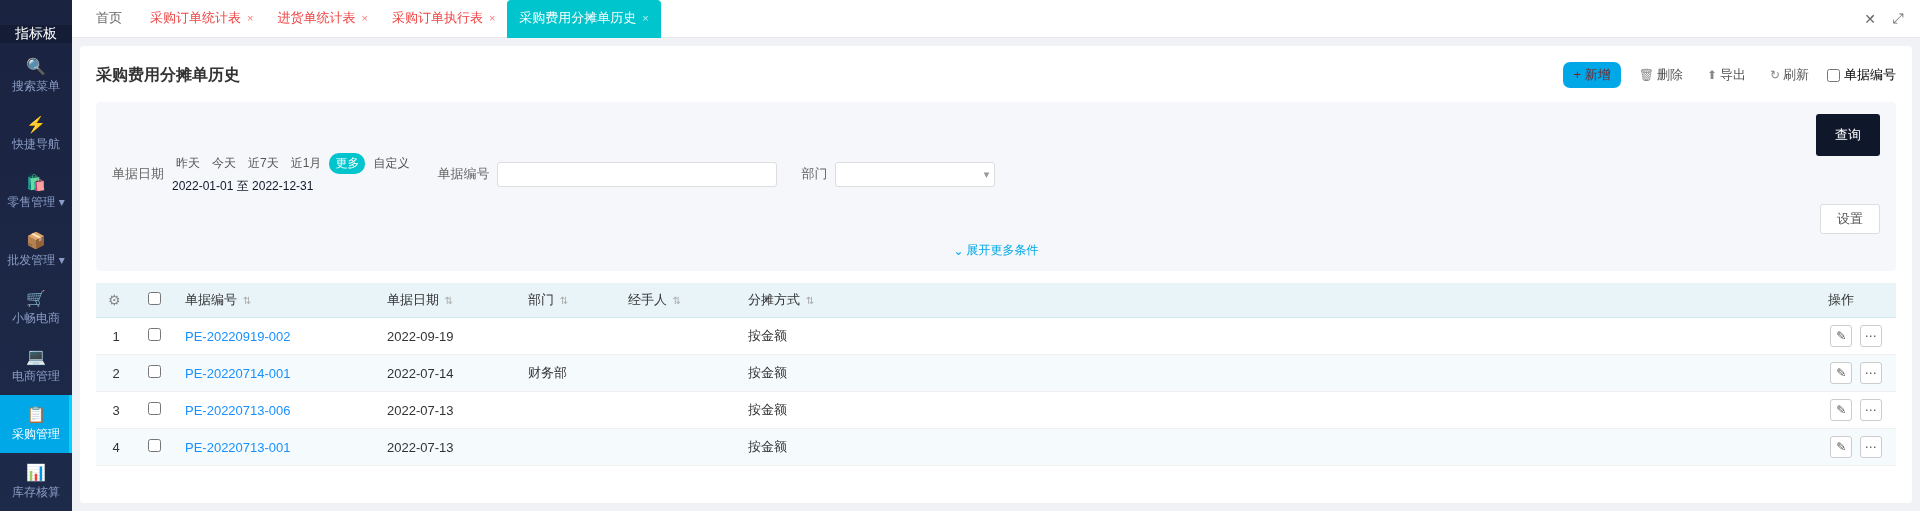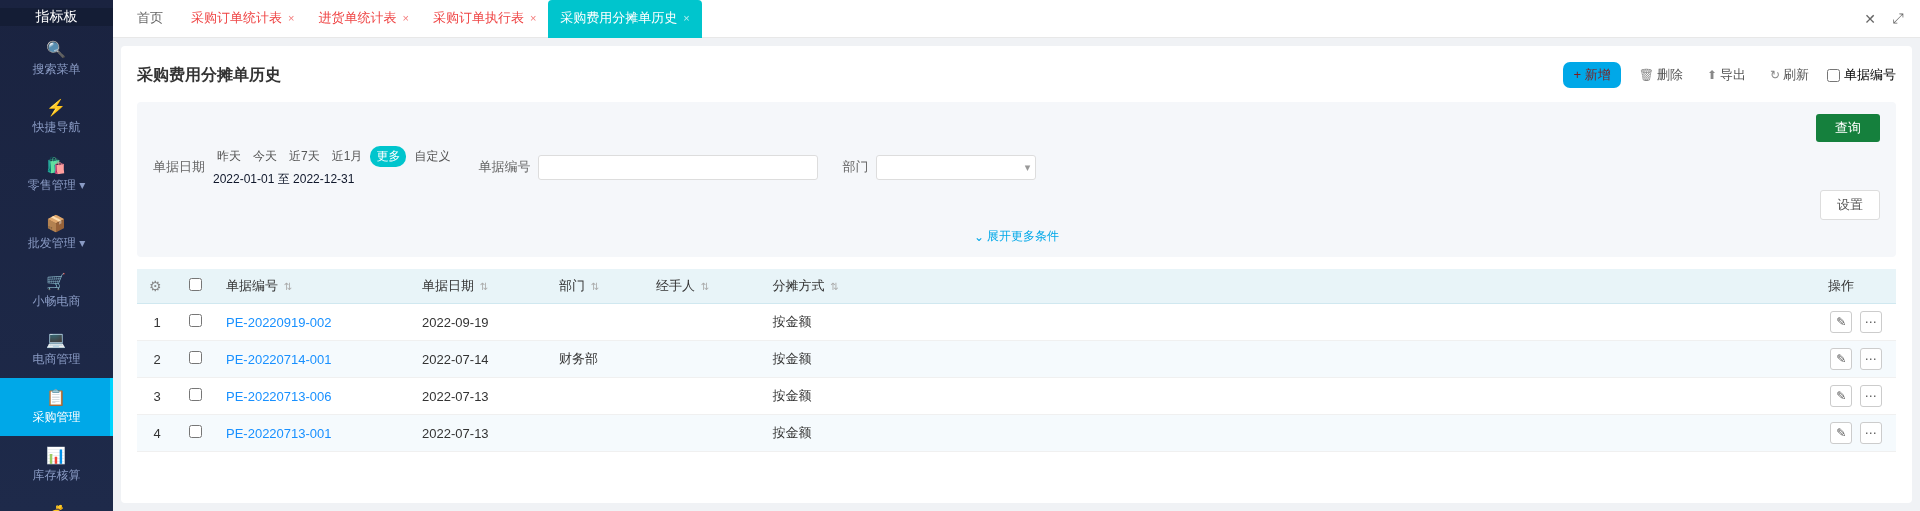--- a/index.html
+++ b/index.html
@@ -1,25 +1,25 @@
 <!DOCTYPE html>
 <html><head>
   <meta charset="utf-8">
   <style>
     * { box-sizing: border-box; margin: 0; padding: 0; }
     body { font-family: 'Microsoft YaHei', Arial, sans-serif; font-size: 13px; background: #f0f2f5; display: flex; height: 511px; overflow: hidden; }
 
     
     .sidebar {
-      width: 113px;
+      width: 72px;
       background: linear-gradient(180deg, #1a2340 0%, #1e2a4a 100%);
       display: flex;
       flex-direction: column;
       align-items: center;
-      padding-top: 8px;
+      padding-top: 25px;
       color: #8a9bc4;
       flex-shrink: 0;
     }
     .sidebar-logo {
       width: 100%;
       height: 36px;
       background: #141d35;
       display: flex;
       align-items: center;
       justify-content: center;
@@ -226,25 +226,25 @@
       content: '▾';
       position: absolute;
       right: 6px;
       top: 50%;
       transform: translateY(-50%);
       color: #999;
       pointer-events: none;
       font-size: 11px;
     }
     .query-btn {
-      background: #15803d;
+      background: #0f172a;
       color: #fff;
       border: none;
       border-radius: 3px;
-      padding: 5px 16px;
+      padding: 12px 16px;
       font-size: 13px;
       cursor: pointer;
     }
     .settings-btn {
       background: #fff;
       color: #555;
       border: 1px solid #ddd;
       border-radius: 3px;
       padding: 5px 16px;
       font-size: 13px;

